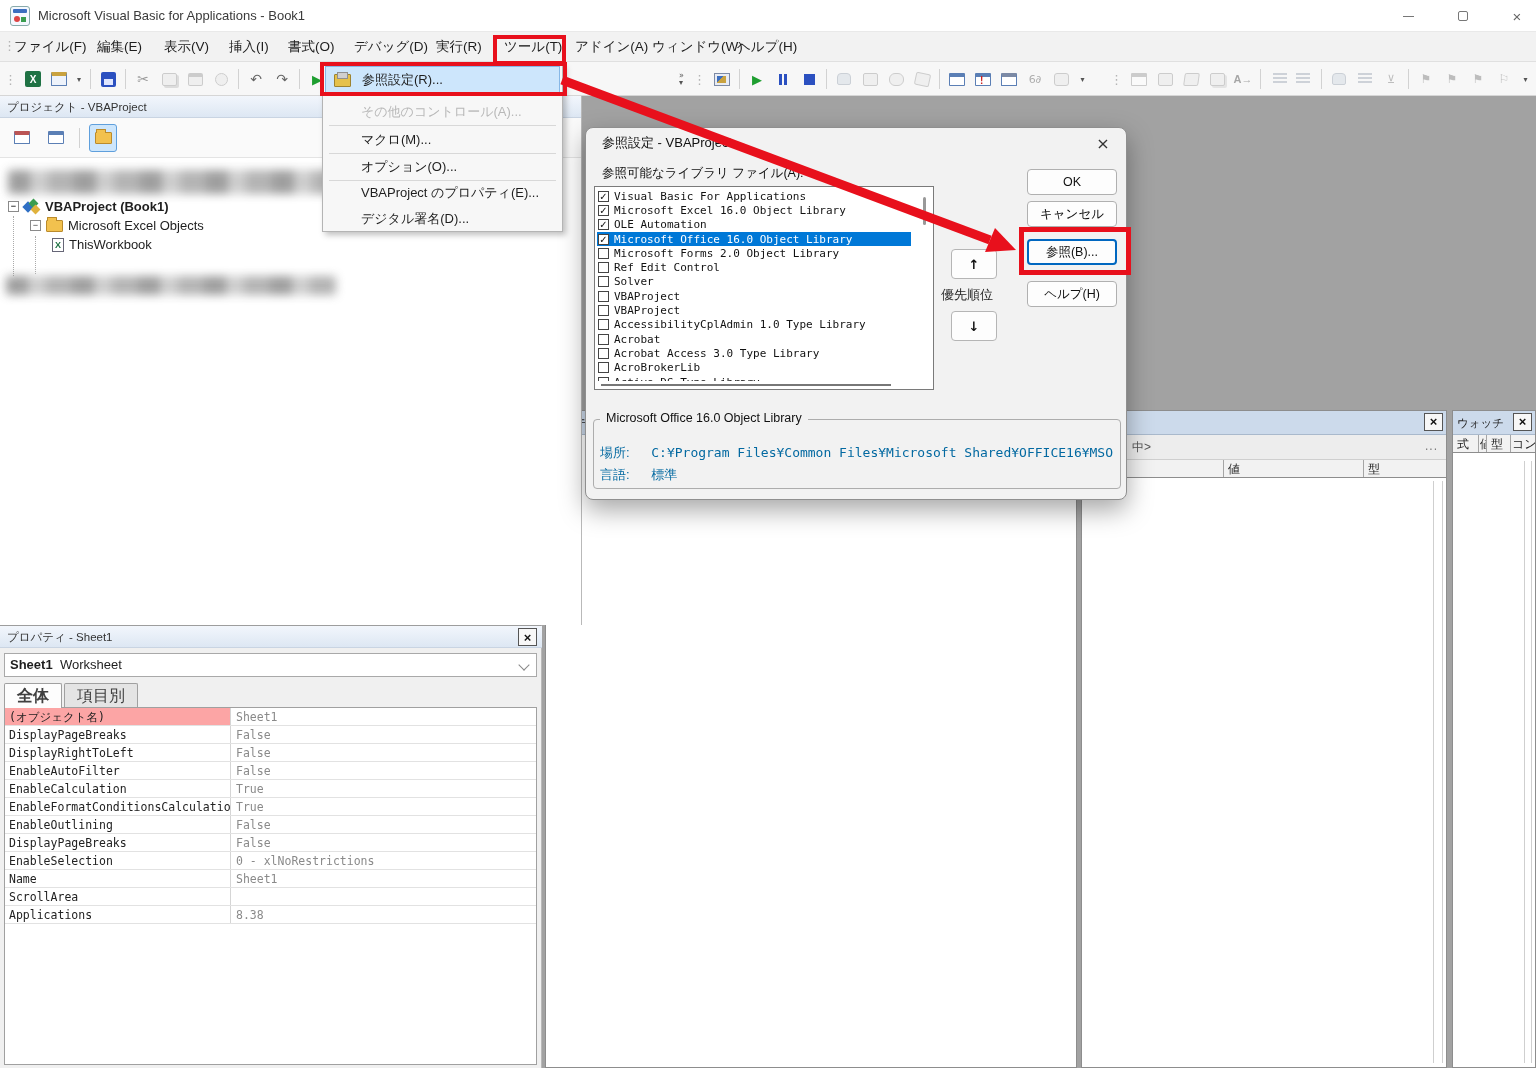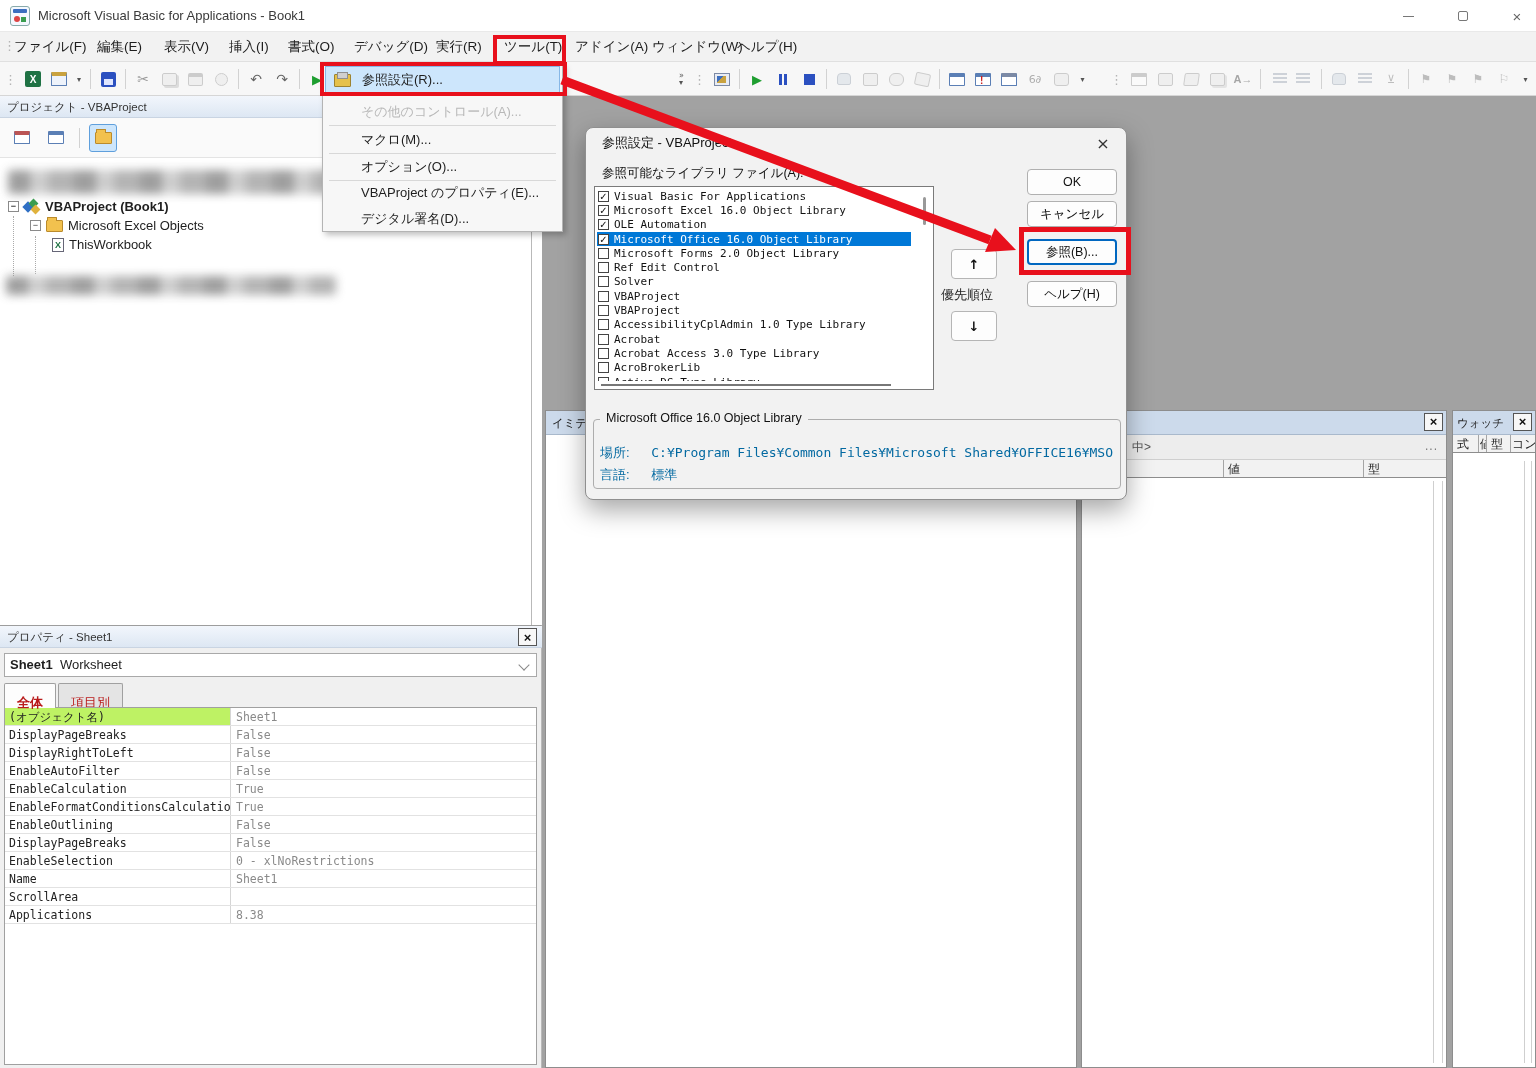--- a/index.html
+++ b/index.html
@@ -43,21 +43,21 @@
   .ic-stop{width:11px;height:11px;background:#2b50c0}
   .play{color:#1e9e30;font-size:13px}
   .ovf{width:15px;height:24px;display:flex;flex-direction:column;align-items:center;justify-content:center;font-size:8px;color:#555;line-height:7px}
   .ic-design{width:16px;height:13px;background:#e8ecf4;border:1px solid #7c8aa5;position:relative}
   .ic-design:after{content:"";position:absolute;left:2px;top:2px;width:9px;height:7px;background:linear-gradient(135deg,#3c6ebf 40%,#c9a23f 40%)}
   .ic-hand{width:14px;height:12px;background:#cfd6df;border:1px solid #97a2b0;border-radius:4px 4px 2px 2px}
   .ic-aplus{font-size:11px;color:#444;font-weight:bold}
   .ic-lines{width:14px;height:12px;background:repeating-linear-gradient(#9aa4b2 0 2px,transparent 2px 4px)}
 
   
-  .proj-panel{left:0;top:96px;width:532px;height:529px;background:#fff;border-right:1px solid #b9b9b9}
+  .proj-panel{left:0;top:96px;width:582px;height:529px;background:#fff;border-right:1px solid #b9b9b9}
   .panel-head{left:0;top:0;width:100%;height:22px;background:linear-gradient(#f2f6fc,#dde7f3);border-bottom:1px solid #c9d4e2;font-size:11.5px;color:#333;line-height:22px;padding-left:7px}
   .proj-tools{left:0;top:22px;width:100%;height:40px;background:#fafafa;border-bottom:1px solid #e4e4e4;display:flex;align-items:center;padding-left:8px;gap:6px}
   .ptool{width:28px;height:28px;display:flex;align-items:center;justify-content:center;border-radius:3px}
   .ptool.active{background:#cde6fc;border:1px solid #5f9fdc}
   .ic-folder{width:17px;height:12px;background:#f2c14e;border:1px solid #bb8b2c;border-radius:1px;position:relative}
   .ic-folder:before{content:"";position:absolute;top:-4px;left:0;width:8px;height:3px;background:#f2c14e;border:1px solid #bb8b2c;border-bottom:none;border-radius:1px 1px 0 0}
   .blur-bar{background:repeating-linear-gradient(90deg,#8f8f8f 0 22px,#c6c6c6 22px 40px,#a8a8a8 40px 66px);filter:blur(5px);border-radius:3px;opacity:.85}
   .tree-row{display:flex;align-items:center;gap:5px;font-size:13px;height:19px}
   .tree-row.selhl{background:#efefef}
   .expander{width:11px;height:11px;border:1px solid #8a8a8a;background:#fff;font-size:9px;line-height:9px;text-align:center;color:#333}
@@ -71,21 +71,21 @@
      repeating-linear-gradient(90deg,#8fb5a0 0 1px,transparent 1px 3px)}
   .ic-book{width:12px;height:14px;background:#fff;border:1px solid #667;display:flex;align-items:center;justify-content:center;font-size:9px;font-weight:bold;color:#1f7244}
   .vline{border-left:1px dotted #aaa}
 
   
   .prop-panel{left:0;top:625px;width:542px;height:443px;background:#f0f0f0;border-top:1px solid #9d9d9d;border-right:1px solid #b9b9b9}
   .xbtn{width:19px;height:18px;border:1px solid #555;background:#f7f7f7;display:flex;align-items:center;justify-content:center;font-size:13px;font-weight:bold;color:#111}
   .objsel{left:4px;top:27px;width:533px;height:24px;background:#fff;border:1px solid #a9a9a9;font-size:13px;line-height:22px;padding-left:5px}
   .chev{position:absolute;right:8px;top:7px;width:8px;height:8px;border-right:1.5px solid #888;border-bottom:1.5px solid #888;transform:rotate(45deg)}
   .tabs{left:4px;top:57px;height:24px;display:flex;gap:2px}
-  .tab{height:24px;padding:7px 12px;font-size:13px;line-height:24px;border:1px solid #a0a0a0;border-bottom:none;background:#e4e4e4;border-radius:2px 2px 0 0;color:#b91c1c}
+  .tab{height:24px;padding:0 12px;font-size:16px;line-height:24px;border:1px solid #a0a0a0;border-bottom:none;background:#e4e4e4;border-radius:2px 2px 0 0;color:#404040}
   .tab.active{background:#fdfdfd;font-weight:bold;height:25px;z-index:2}
   .pgrid{left:4px;top:81px;width:533px;height:358px;background:#fff;border:1px solid #a0a0a0}
   .prow{display:flex;height:18px;border-bottom:1px solid #e2e2e2;font-family:"DejaVu Sans Mono","Liberation Mono",monospace;font-size:11.5px}
   .pname{width:226px;border-right:1px solid #d5d5d5;padding:2px 0 0 4px;color:#222;overflow:hidden;white-space:nowrap}
   .pval{flex:1;padding:2px 0 0 5px;color:#8a8a8a;overflow:hidden;white-space:nowrap}
 
   
   .mdi{left:542px;top:96px;width:994px;height:972px;background:#a2a2a2}
   .toolwin{background:#fff;border:1px solid #8d8d8d}
   .toolwin .thead{height:24px;background:#ccdaeb;border-bottom:1px solid #a9b9cc;font-size:11.5px;line-height:24px;padding-left:6px;color:#222;position:relative}
@@ -374,21 +374,21 @@
     <span class="chev"></span>
   </div>
 
   <div class="abs tabs">
     <span class="tab active">全体</span>
     <span class="tab">項目別</span>
   </div>
 
   <div class="abs pgrid">
     <div class="prow">
-        <span class="pname" style="background:#bef264">(オブジェクト名)</span>
+        <span class="pname" style="background:#fca5a5">(オブジェクト名)</span>
         <span class="pval">Sheet1</span>
       </div>
     <div class="prow">
         <span class="pname">DisplayPageBreaks</span>
         <span class="pval">False</span>
       </div>
     <div class="prow">
         <span class="pname">DisplayRightToLeft</span>
         <span class="pval">False</span>
       </div>

